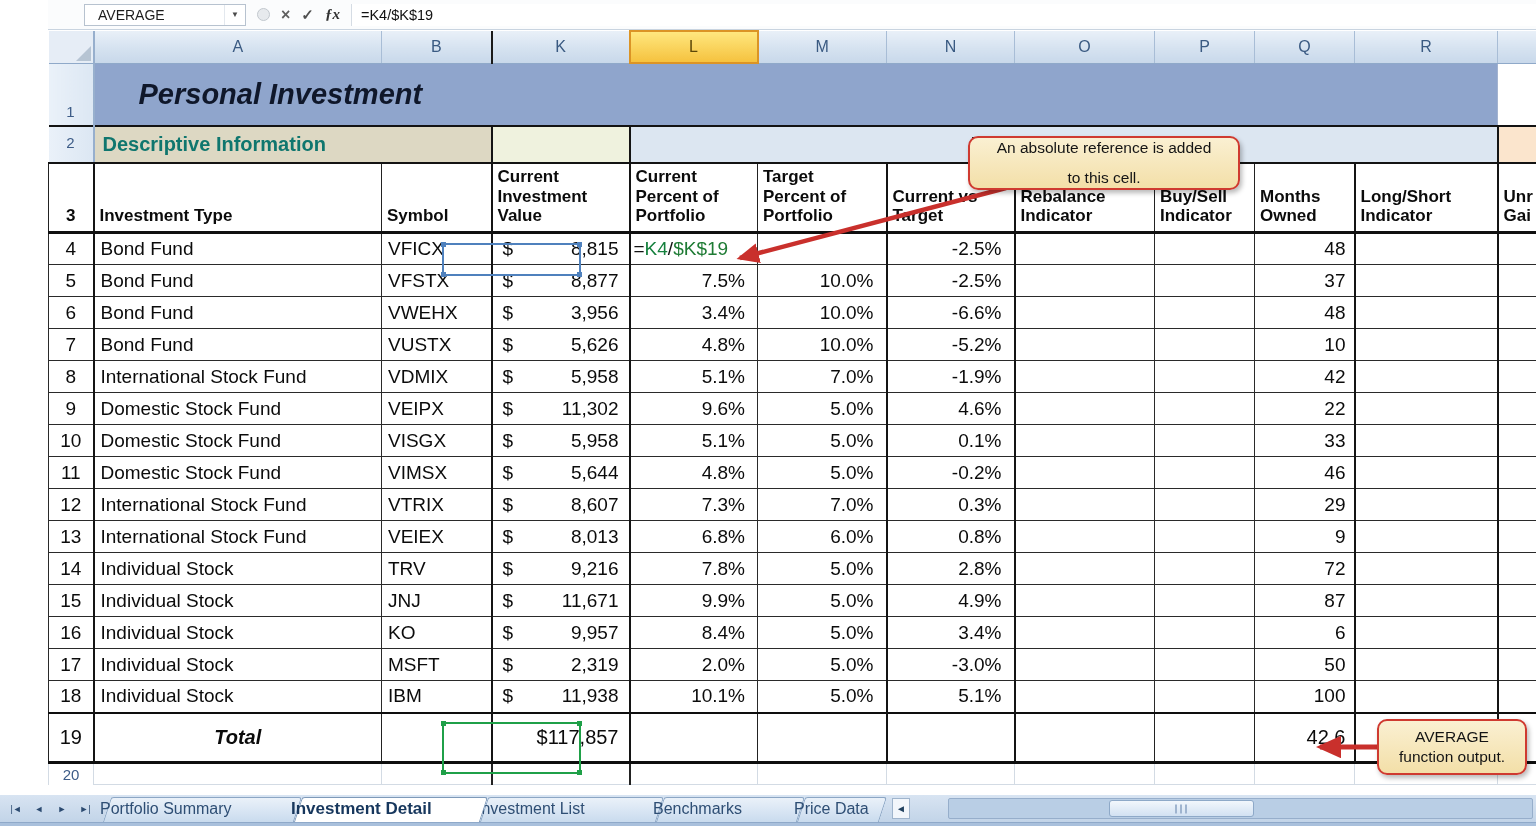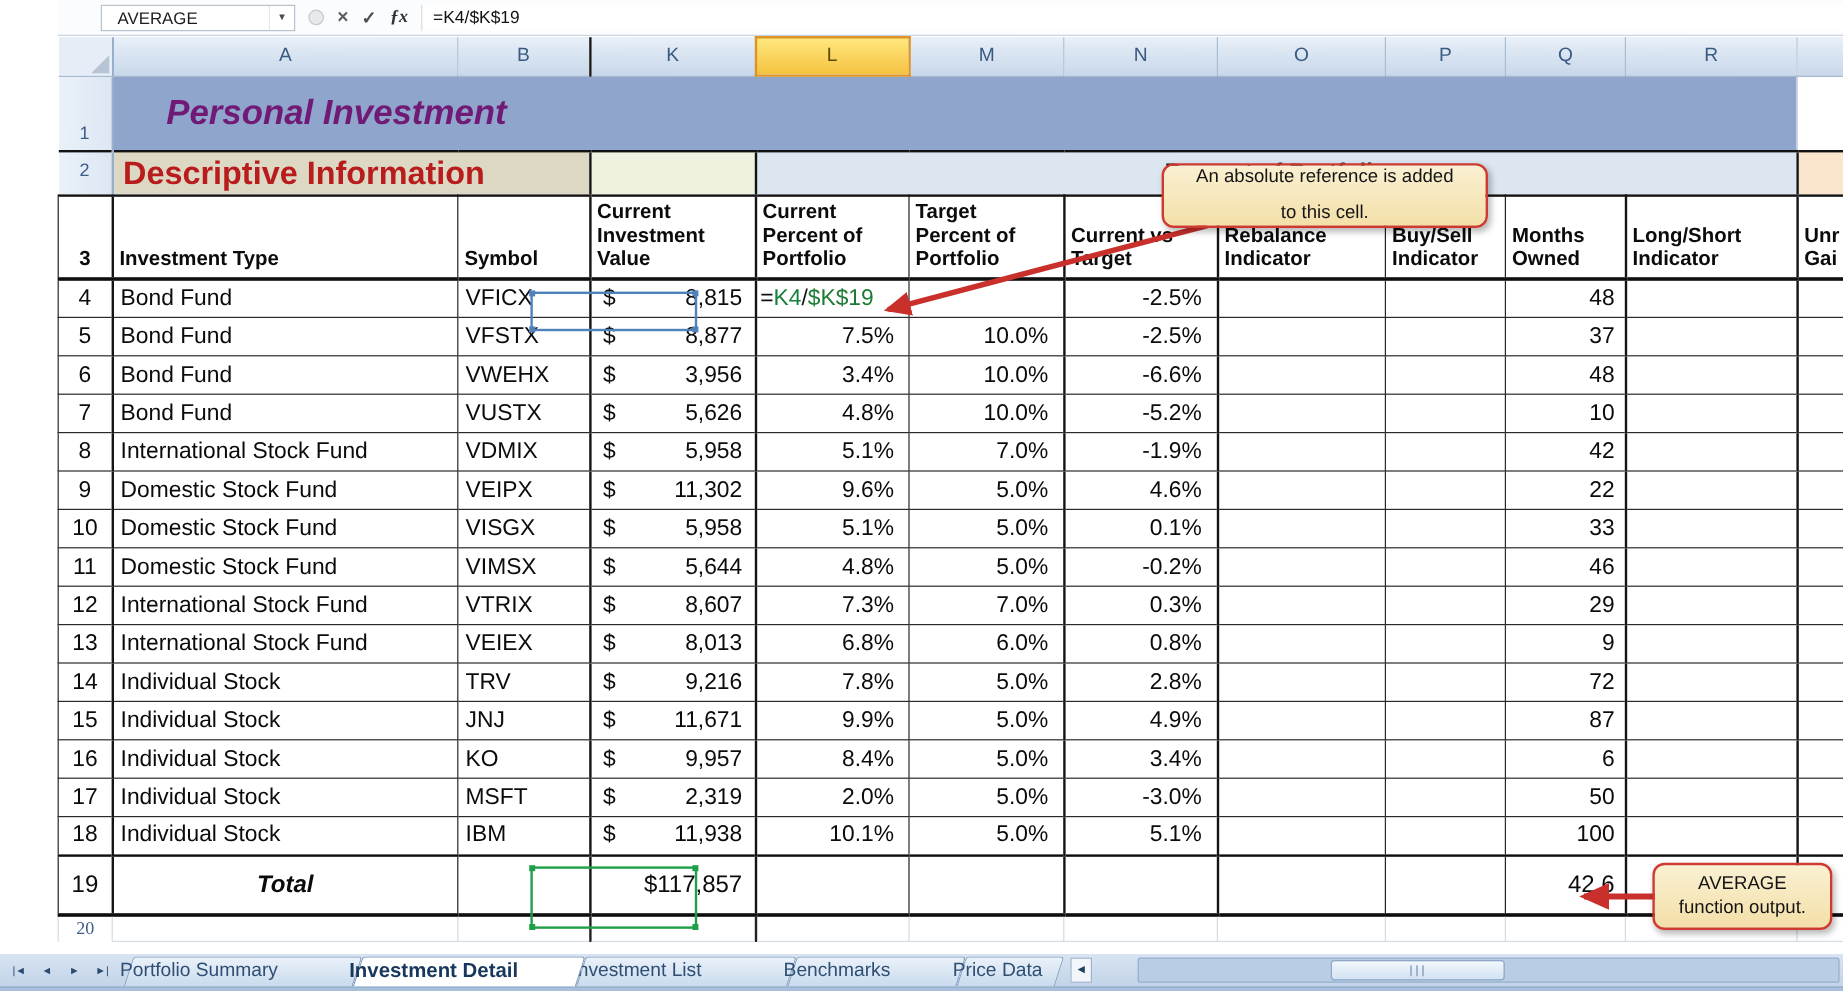--- a/index.html
+++ b/index.html
@@ -31,26 +31,26 @@
   .colhdr{ background:linear-gradient(#E9F0F8,#D5E2F0 55%,#C8D8EA); border-right:1px solid #A8BDD6;
     border-bottom:1px solid #8FA9C9; color:#3A5A82; font-size:16px; font-weight:normal; text-align:center; height:32px; }
   .colactive{ background:linear-gradient(#FFE77E,#F5C23F); border:2px solid #DB9426; color:#5C4708; }
   .hidden-split{ border-left:2px solid #1a1a1a; }
   .gutter{ background:linear-gradient(90deg,#EAF1F9,#DCE7F3); border-right:2px solid #97AFCD;
     border-bottom:1px solid #BECFE2; color:#3D5C87; font-size:15px; text-align:center; vertical-align:middle; }
   .gbottom{ vertical-align:bottom; padding-bottom:5px; }
   .gactive{ background:linear-gradient(#FDE598,#F8CC5C); color:#6E4F10; border-right:2px solid #E2A33B; }
 
   .r1{ height:63px; }
-  .titlecell{ background:#8FA5CC; color:#701a75; font-weight:bold; font-style:italic; font-size:29px;
+  .titlecell{ background:#8FA5CC; color:#0f172a; font-weight:bold; font-style:italic; font-size:29px;
     padding-left:44px; vertical-align:middle; border-right:1px solid #A3B3D0; }
   .s1{ background:#fff; border-left:1px solid #C9D2DD; border-bottom:1px solid #C9D2DD; }
 
   .r2 td{ border-top:2px solid #131313; border-bottom:2px solid #131313; height:37px; vertical-align:middle; }
-  .desc{ background:#DDD8C3; font-weight:bold; font-size:27px; padding-left:8px; color:#b91c1c; }
+  .desc{ background:#DDD8C3; font-weight:bold; font-size:20px; padding-left:8px; color:#0f766e; }
   .k2{ background:#EFF2DE; }
   .pct2{ background:#DCE6F1; font-weight:bold; font-size:20px; text-align:center; color:#0d0d0d; }
   .s2{ background:#FBE5CD; }
 
   .r3 td{ background:#fff; font-weight:bold; font-size:17px; vertical-align:bottom;
     padding:3px 5px 5px 5px; line-height:1.16; border:1px solid #222; border-bottom:3px solid #101010; color:#0b0b0b; }
 
   .r-data{ height:32px; }
   .r-data td{ background:#fff; border:1px solid #2a2a2a; font-size:19px; color:#0b0b0b; vertical-align:middle; }
   .tleft{ padding-left:6px; white-space:nowrap;margin-left:40px; }
@@ -68,21 +68,21 @@
   .bR{ border-left:2px solid #141414 !important; }
   .bS{ border-left:2px solid #141414 !important; }
 
   .r19{ height:50px; }
   .r19 td{ background:#fff; border:1px solid #222; border-top:2px solid #0e0e0e; border-bottom:3px solid #0e0e0e;
     font-size:20px; color:#0b0b0b; vertical-align:middle; }
   .total-label{ font-weight:bold; font-style:italic; font-size:21px; text-align:center; }
   .total-val{ text-align:right; padding-right:10px; }
 
   .r20{ height:22px; }
-  .r20 td{ background:#fff; border:1px solid #D3DBE4;font-family:Liberation Serif, serif; }
+  .r20 td{ background:#fff; border:1px solid #D3DBE4; }
   .r20 .gutter{ border-bottom:none; }
   .gK{ border-left:2px solid #222 !important; border-right:2px solid #222 !important; }
 
   
   .sel{ position:absolute; pointer-events:none; z-index:20; }
   .sel-blue{ border:2px solid #4F81BD; }
   .sel-green{ border:2px solid #1FA048; }
   .h{ position:absolute; width:5px; height:5px; }
   .sel-blue .h{ background:#4F81BD; } .sel-green .h{ background:#1FA048; }
   .h-tl{ left:-3px; top:-3px; } .h-tr{ right:-3px; top:-3px; }

